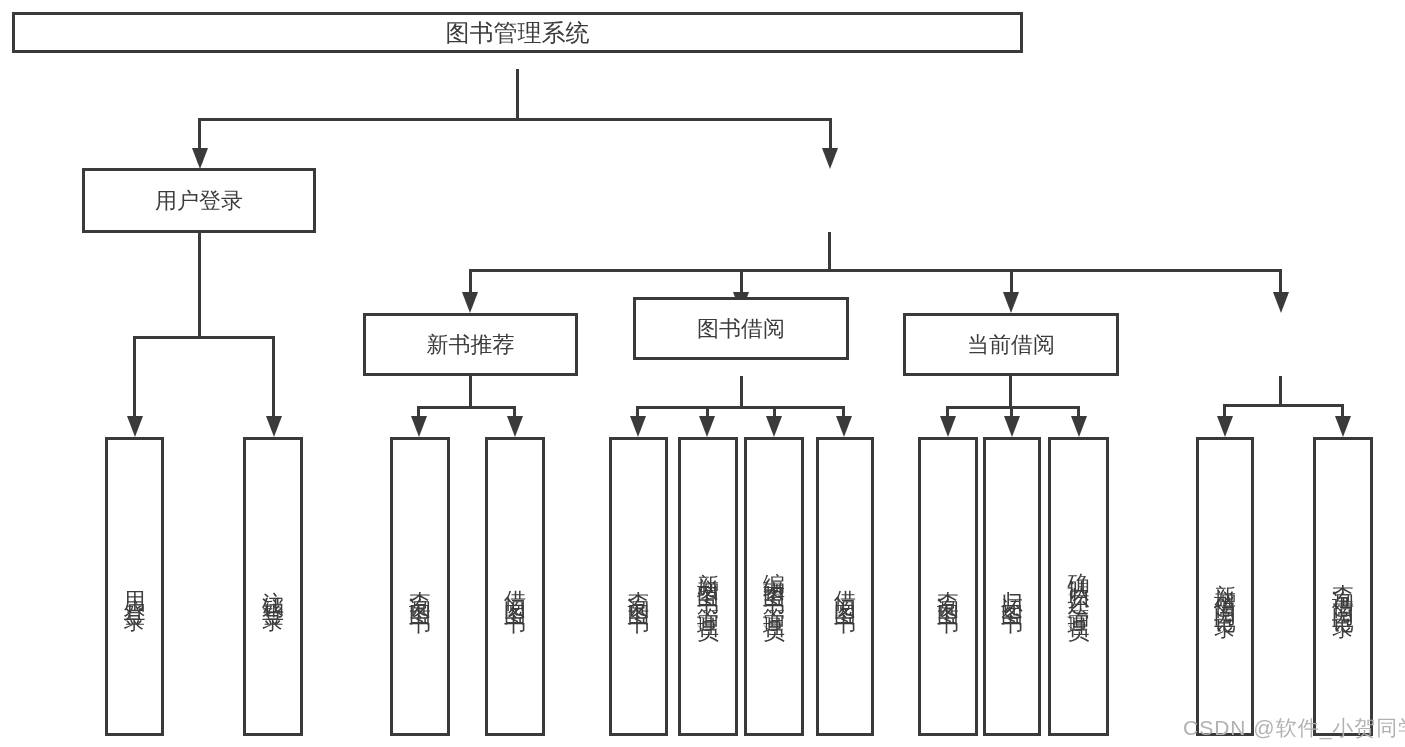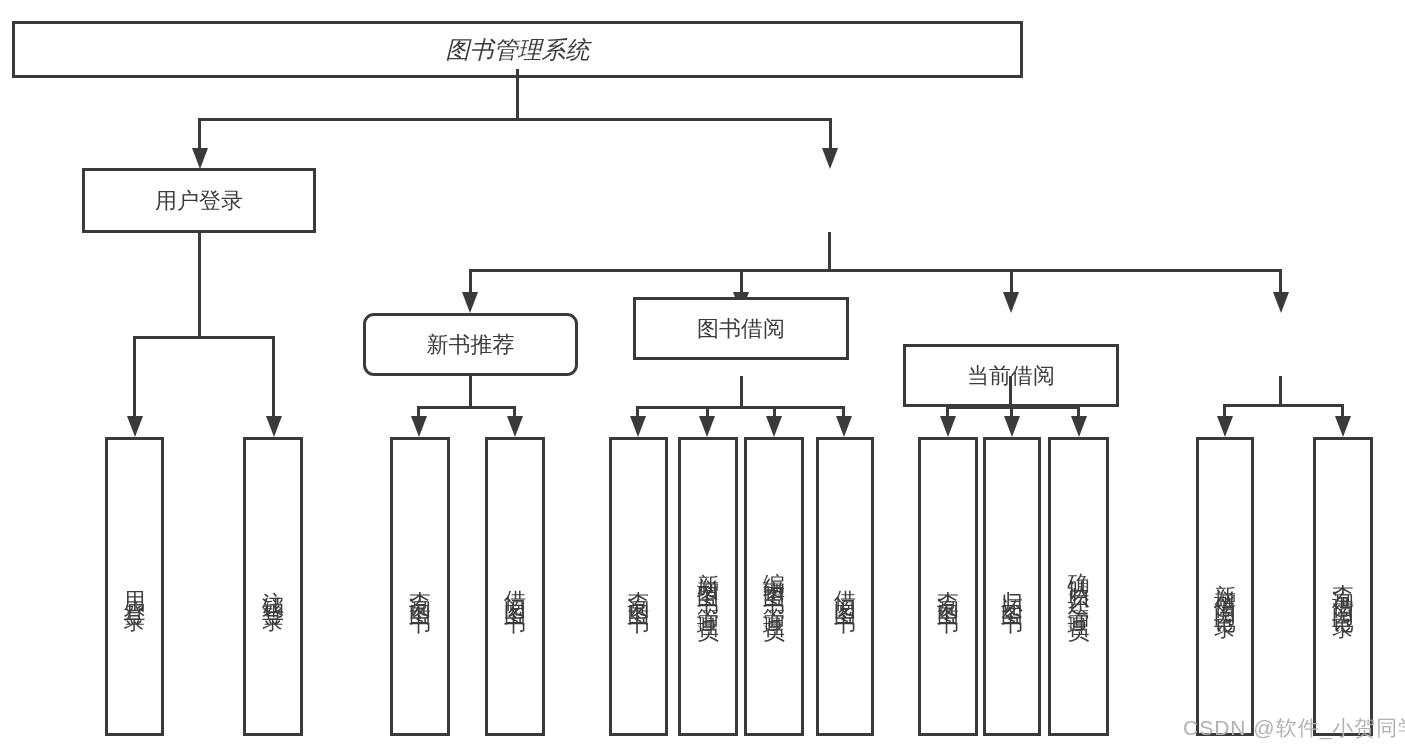--- a/index.html
+++ b/index.html
@@ -68,21 +68,21 @@
     letter-spacing: 1px;
     z-index: 10;
     white-space: nowrap;
   }
 </style>
 </head>
 <body>
 
 <div class="canvas">
 
-  <div class="box root" style="left:12px; top:21px; width:1011px; height:57px;font-style:italic;">
+  <div class="box root" style="left:12px; top:12px; width:1011px; height:41px;">
     <span>图书管理系统</span>
   </div>
 
   <div class="vl" style="left:516px; top:69px; height:49px;"></div>
   <div class="hl" style="left:198px; top:118px; width:634px;"></div>
   <div class="vl" style="left:198px; top:118px; height:30px;"></div>
   <div class="arrow" style="left:192px; top:148px;"></div>
   <div class="vl" style="left:829px; top:118px; height:30px;"></div>
   <div class="arrow" style="left:822px; top:148px;"></div>
 
@@ -101,27 +101,27 @@
   <div class="hl" style="left:469px; top:269px; width:813px;"></div>
   <div class="vl" style="left:469px; top:269px; height:25px;"></div>
   <div class="arrow" style="left:462px; top:292px;"></div>
   <div class="vl" style="left:740px; top:269px; height:25px;"></div>
   <div class="arrow" style="left:733px; top:292px;"></div>
   <div class="vl" style="left:1010px; top:269px; height:25px;"></div>
   <div class="arrow" style="left:1003px; top:292px;"></div>
   <div class="vl" style="left:1279px; top:269px; height:25px;"></div>
   <div class="arrow" style="left:1273px; top:292px;"></div>
 
-  <div class="box" style="left:363px; top:313px; width:215px; height:63px;border-radius:11px;">
+  <div class="box" style="left:363px; top:313px; width:215px; height:63px;">
     <span>新书推荐</span>
   </div>
   <div class="box" style="left:633px; top:297px; width:216px; height:63px;">
     <span>图书借阅</span>
   </div>
-  <div class="box" style="left:903px; top:313px; width:216px; height:63px;margin-top:31px;">
+  <div class="box" style="left:903px; top:313px; width:216px; height:63px;">
     <span>当前借阅</span>
   </div>
 
   <div class="vl" style="left:469px; top:375px; height:31px;"></div>
   <div class="hl" style="left:417px; top:406px; width:99px;"></div>
   <div class="vl" style="left:417px; top:406px; height:12px;"></div>
   <div class="arrow" style="left:411px; top:416px;"></div>
   <div class="vl" style="left:513px; top:406px; height:12px;"></div>
   <div class="arrow" style="left:507px; top:416px;"></div>
 

